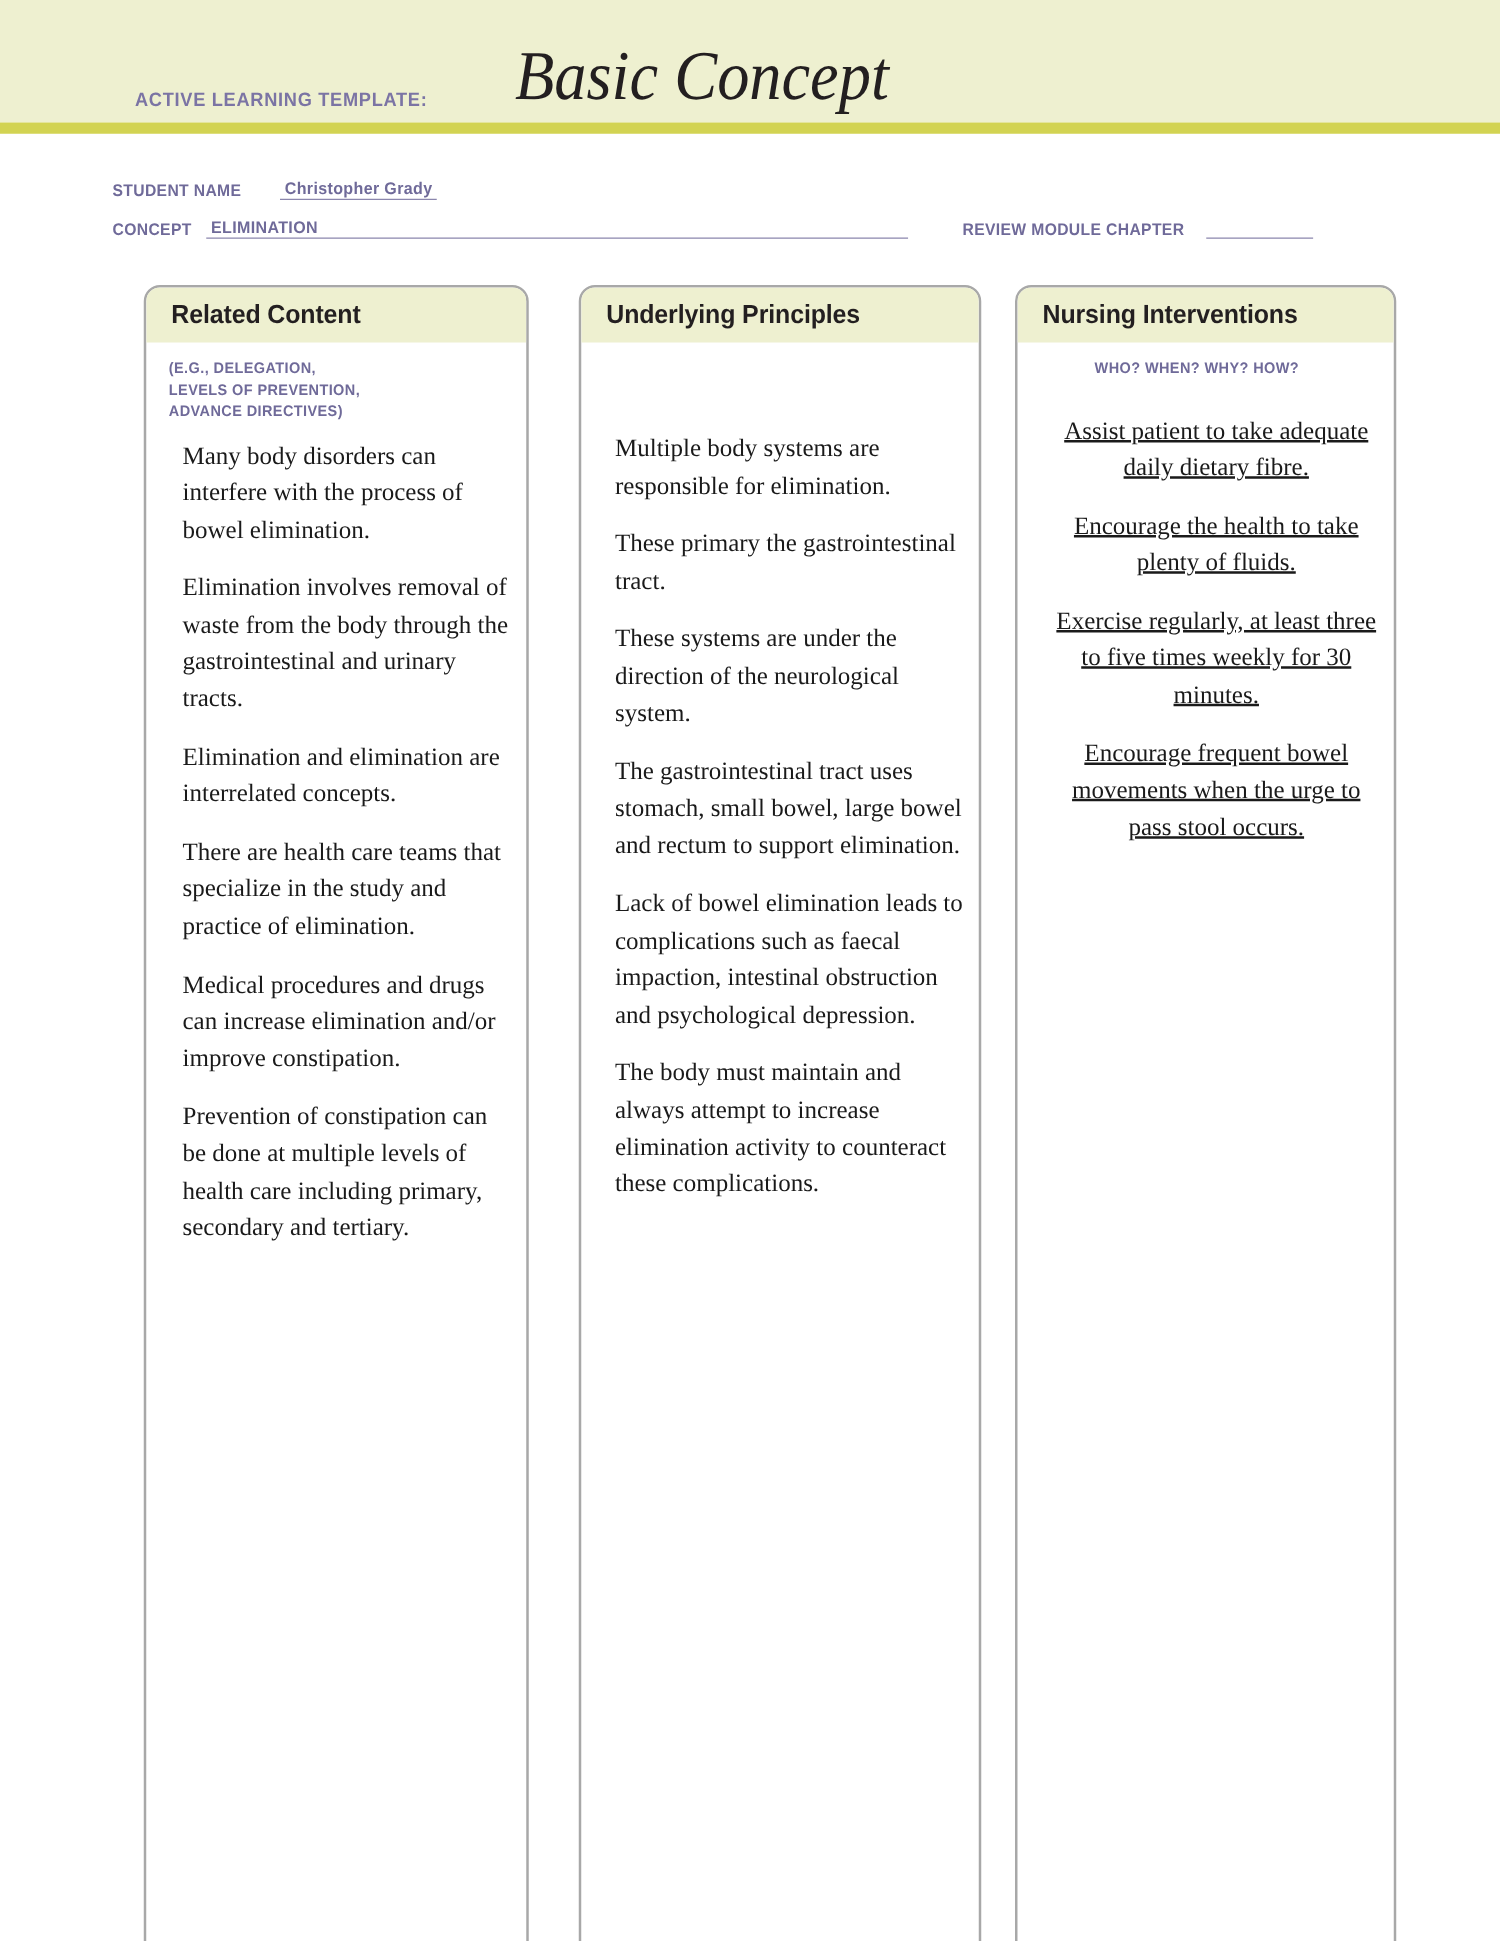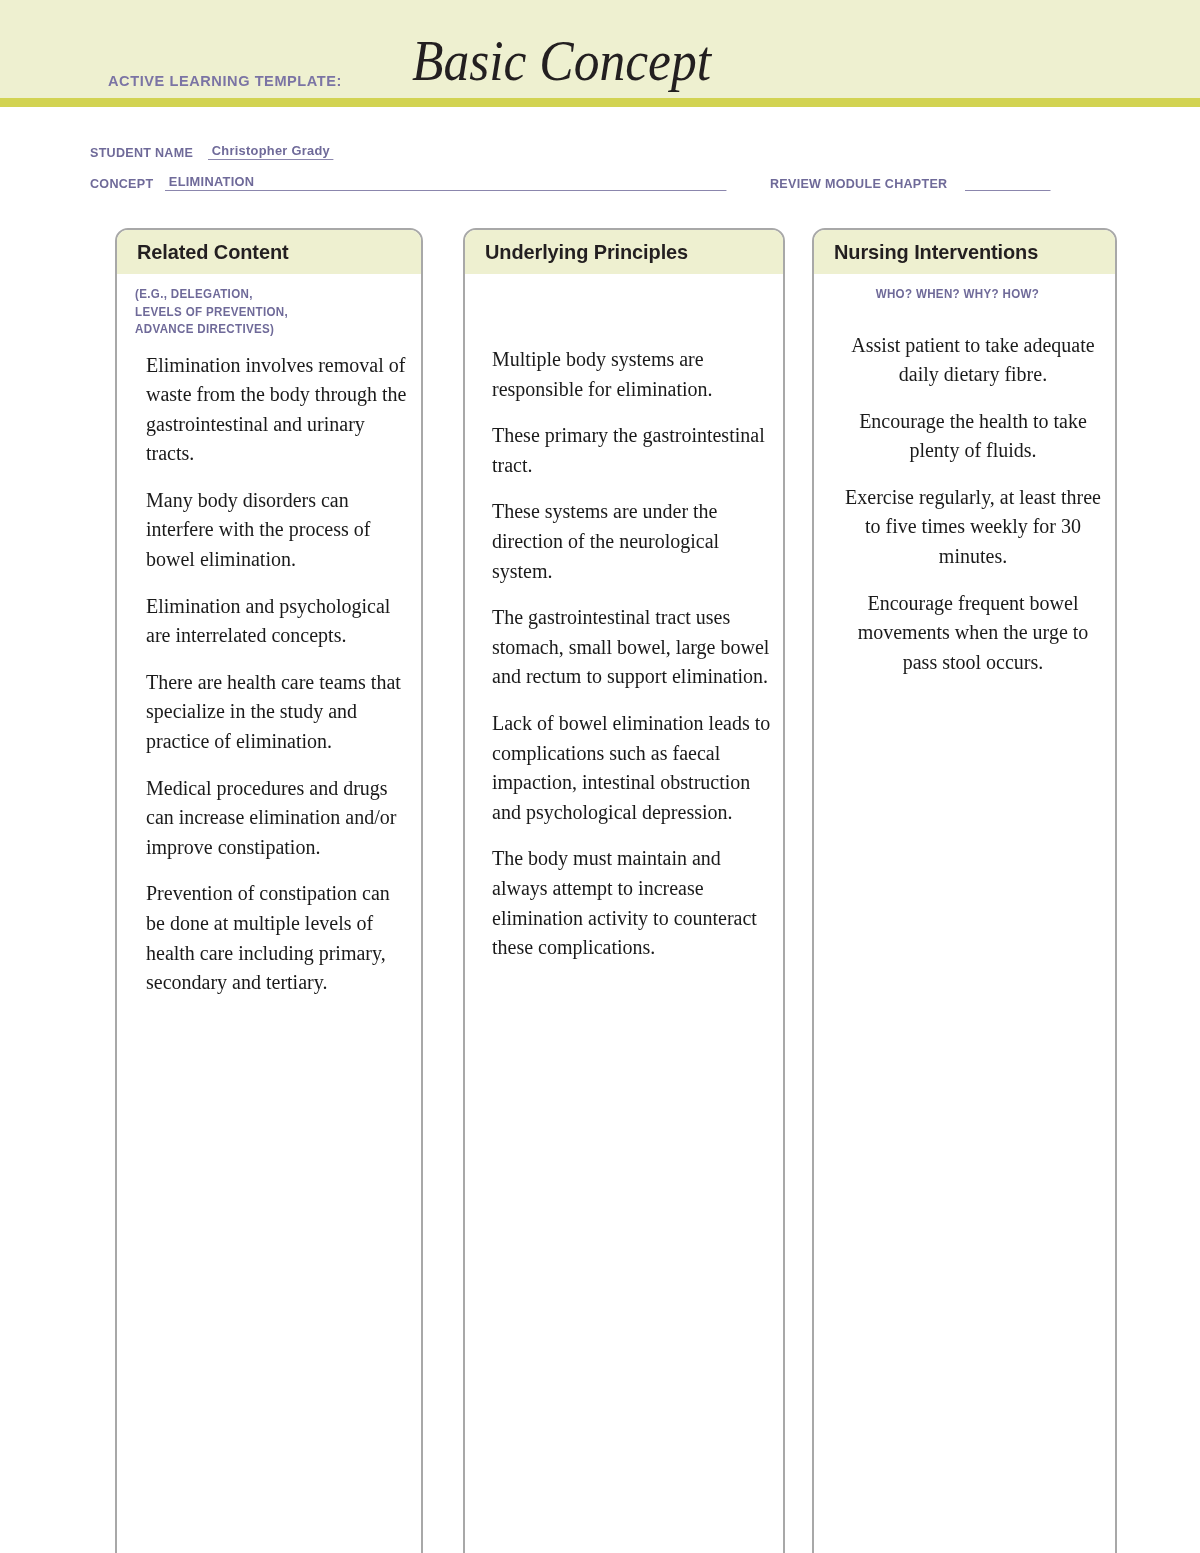--- a/index.html
+++ b/index.html
@@ -78,21 +78,21 @@
     margin-left: 7px;
     transform: scaleX(0.95);
     transform-origin: left bottom;
   }
   .meta-blank {
     border-bottom: 1.3px solid #8b86ad;
     height: 14px;
     margin-left: 4px;
   }
 
-  #row-student { left: 90px; top: 143px; }
+  #row-student { left: 90px; top: 143px; gap: 16px; }
   #row-student .meta-value { min-width: 126px; }
 
   #row-concept { left: 90px; top: 174px; width: 965px; }
   #row-concept .meta-value { min-width: 90px; }
 
   #concept-line { flex: 1 1 auto; }
   #rmc-label { margin-left: 14px; transform: scaleX(0.93); transform-origin: left bottom; }
   #rmc-line { width: 78px; }
 
   
@@ -155,21 +155,21 @@
     line-height: 29.6px;
     color: #1a1a1a;
   }
   .card-body p {
     margin: 0 0 17px 0;
   }
 
   
   #card-0 .card-body { padding-top: 12px; }
   #card-1 .card-body { padding-top: 59px; padding-left: 27px; padding-right: 9px; }
-  #card-2 .card-body { padding-top: 27px; padding-left: 29px; padding-right: 12px; }
+  #card-2 .card-body { padding-top: 27px; padding-left: 29px; padding-right: 12px; text-decoration: underline; }
 </style>
 </head>
 <body>
 
 <div id="banner">
   <div id="doc-title">Basic Concept</div>
   <div id="alt-label">ACTIVE LEARNING TEMPLATE:</div>
 </div>
 <div id="banner-rule"></div>
 
@@ -188,23 +188,23 @@
 <div id="cards">
 
   <section class="card" id="card-0">
     <div class="card-head">
       <span class="card-head-title">Related Content</span>
     </div>
     <div class="card-sub">(E.G., DELEGATION,
 LEVELS OF PREVENTION,
 ADVANCE DIRECTIVES)</div>
     <div class="card-body">
+      <p>Many body disorders can interfere with the process of bowel elimination.</p>
       <p>Elimination involves removal of waste from the body through the gastrointestinal and urinary tracts.</p>
-      <p>Many body disorders can interfere with the process of bowel elimination.</p>
-      <p>Elimination and psychological are interrelated concepts.</p>
+      <p>Elimination and elimination are interrelated concepts.</p>
       <p>There are health care teams that specialize in the study and practice of elimination.</p>
       <p>Medical procedures and drugs can increase elimination and/or improve constipation.</p>
       <p>Prevention of constipation can be done at multiple levels of health care including primary, secondary and tertiary.</p>
     </div>
   </section>
 
   <section class="card" id="card-1">
     <div class="card-head">
       <span class="card-head-title">Underlying Principles</span>
     </div>

